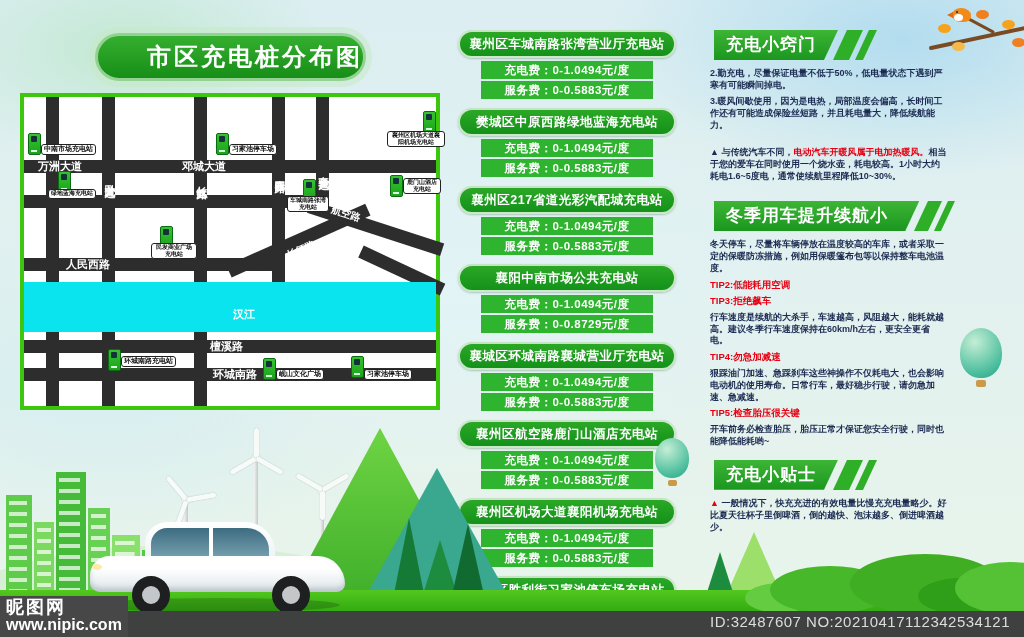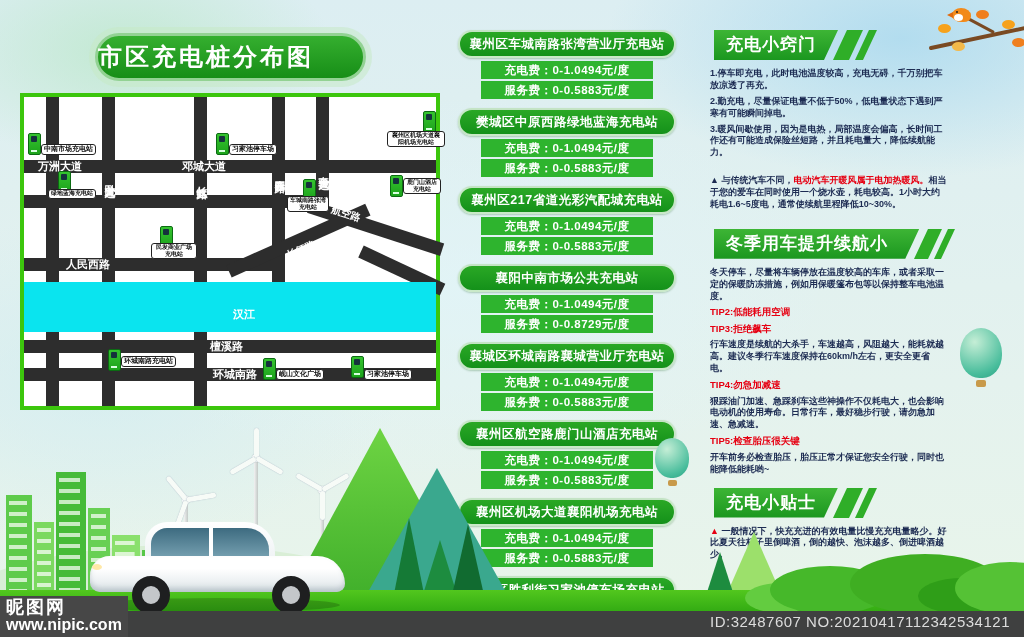--- a/index.html
+++ b/index.html
@@ -8,21 +8,21 @@
     background:
       radial-gradient(ellipse 300px 160px at 12% 8%, rgba(190,232,205,.85), transparent 70%),
       radial-gradient(ellipse 420px 200px at 88% 6%, rgba(168,216,238,.8), transparent 70%),
       radial-gradient(ellipse 500px 260px at 45% 45%, rgba(225,245,250,.65), transparent 75%),
       radial-gradient(ellipse 400px 220px at 10% 60%, rgba(205,235,242,.6), transparent 75%),
       linear-gradient(180deg,#dceef2 0%,#e4f2ee 60%,#e9f5ea 100%);}
   .abs{position:absolute;}
   
   .title-pill{left:95px;top:33px;width:265px;height:42px;background:linear-gradient(180deg,#35af2f,#178e17);
     border:3px solid #93d293;border-radius:26px;box-shadow:0 0 0 6px rgba(198,234,198,.55);
-    color:#fff;font-size:24px;font-weight:bold;letter-spacing:3px;text-align:left;line-height:42px;}
+    color:#fff;font-size:24px;font-weight:bold;letter-spacing:3px;text-align:right;line-height:42px;}
   
   .map{left:20px;top:93px;width:412px;height:309px;background:#fff;border:4px solid #3cc60d;}
   .road-v{position:absolute;width:13px;background:#2d2d2d;top:0;}
   .road-h{position:absolute;height:13px;background:#2d2d2d;left:0;}
   .road-d{position:absolute;height:13px;background:#2d2d2d;transform-origin:left center;}
   .river{position:absolute;left:0;top:185px;width:100%;height:50px;background:#0ae4ef;}
   .rlabel{position:absolute;color:#fff;font-weight:bold;font-size:11px;white-space:nowrap;line-height:13px;}
   .rlabel.vert{writing-mode:vertical-rl;text-orientation:upright;letter-spacing:1px;line-height:13px;}
   .pile{position:absolute;width:11px;height:20px;background:linear-gradient(180deg,#35c32f,#1da31c);
     border:1px solid #0b6b12;border-radius:2px;}
@@ -229,21 +229,20 @@
   </div>
 
   <div class="abs rightcol">
 
     <div class="secbar">
       <div class="bar">充电小窍门</div>
       <div class="sl1"></div>
       <div class="sl2"></div>
     </div>
     <div class="tipsbody">
-      <p>1.停车即充电，此时电池温度较高，充电无碍，千万别把车放凉透了再充。</p>
       <p>2.勤充电，尽量保证电量不低于50%，低电量状态下遇到严寒有可能瞬间掉电。</p>
       <p>3.暖风间歇使用，因为是电热，局部温度会偏高，长时间工作还有可能造成保险丝短路，并且耗电量大，降低续航能力。</p>
       <div class="gap12"></div>
       <p><span>▲ 与传统汽车不同，</span><span class="rednote">电动汽车开暖风属于电加热暖风。</span><span>相当于您的爱车在同时使用一个烧水壶，耗电较高。1小时大约耗电1.6~5度电，通常使续航里程降低10~30%。</span></p>
     </div>
 
     <div class="gap14"></div>
     <div class="secbar">
       <div class="bar">冬季用车提升续航小贴士</div>
       <div class="sl1"></div>

